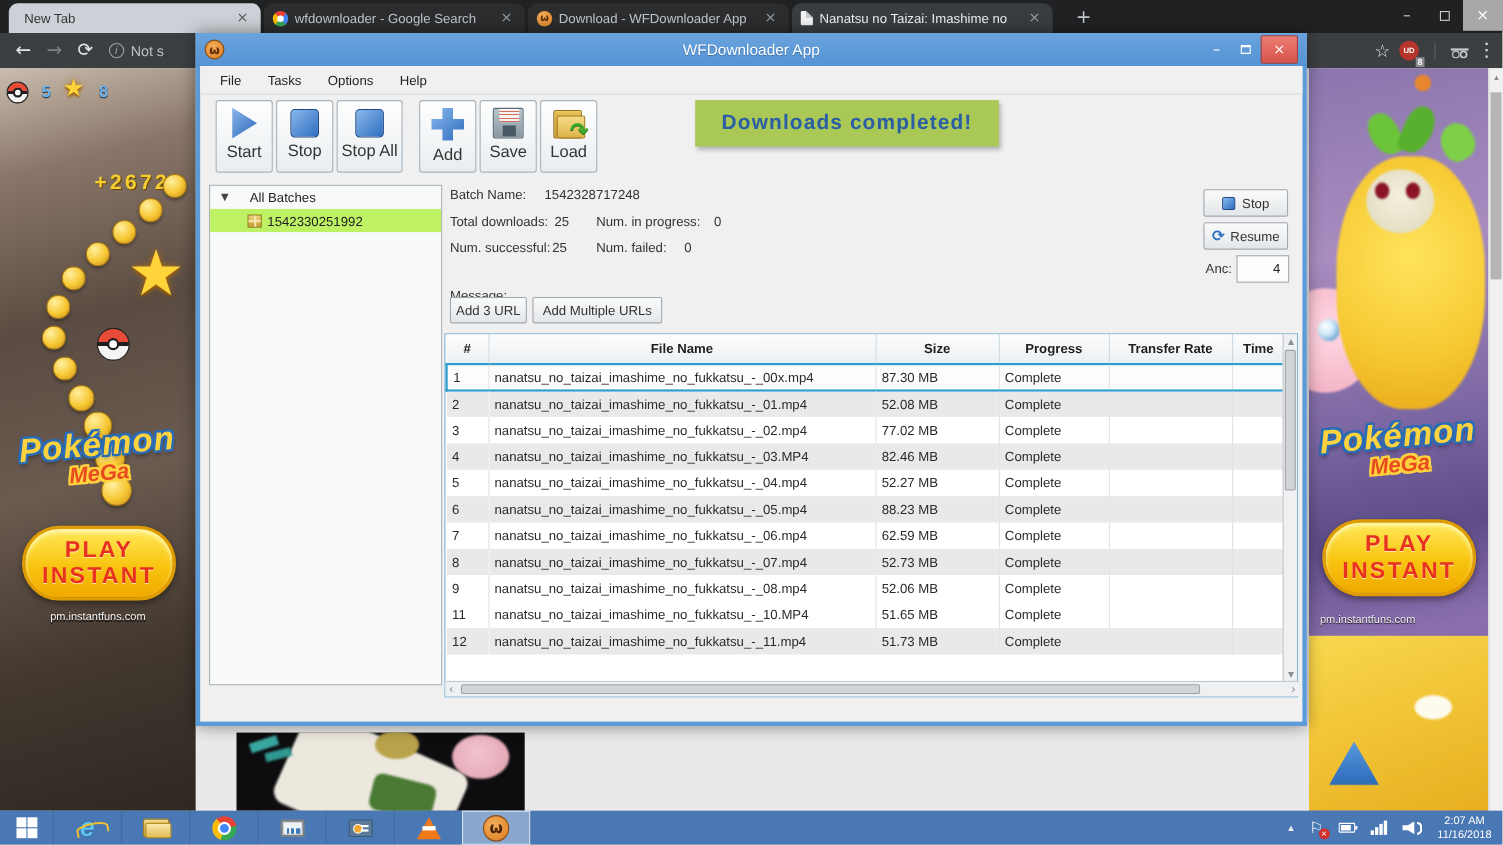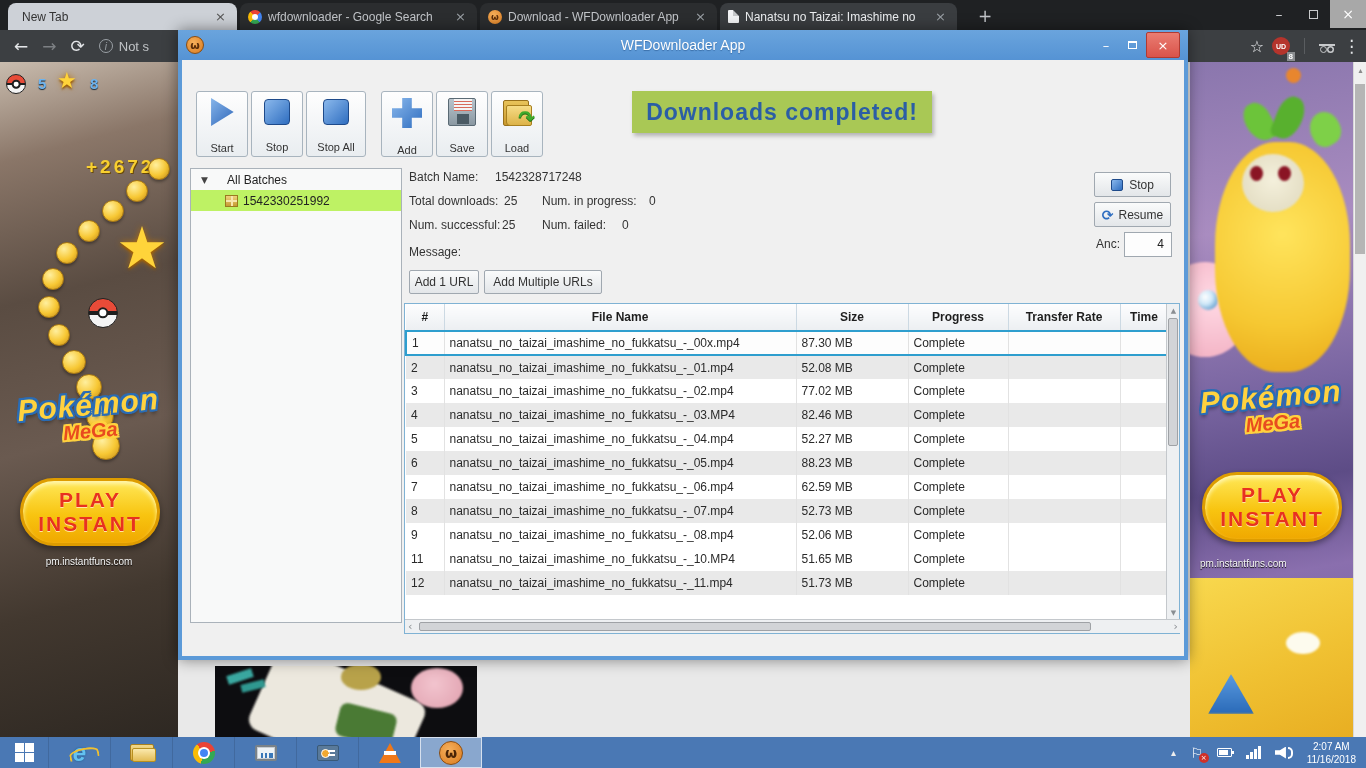--- a/index.html
+++ b/index.html
@@ -100,37 +100,37 @@
   .wfd-ctl { position:absolute; top:2px; height:26px; display:flex; align-items:center; justify-content:center; color:#fff; font-size:13px; }
   #wfd-close { background:linear-gradient(#ea7d72,#d9534a); border:1px solid #b03a32; border-radius:2px; }
   .max-box { width:9px; height:8px; border:1px solid #fff; border-top-width:2px; }
 
   #wfd-menubar { position:absolute; left:0; top:30px; width:1002px; height:26px; background:#f0f0f0; border-bottom:1px solid #dcdcdc;
                  display:flex; align-items:center; gap:24px; padding-left:18px; font-size:12px; color:#222; }
   #wfd-toolbar { position:absolute; left:0; top:56px; width:1002px; height:78px; display:flex; align-items:flex-start; padding:5px 0 0 14px; }
   .tool-btn { width:52px; height:66px; border:1px solid #a8b4be; border-radius:3px; margin-right:3px;
               background:linear-gradient(#fefefe,#e9edf0); display:flex; flex-direction:column; align-items:center; justify-content:flex-start; padding-top:6px; }
   .tool-btn.wide { width:60px; }
-  .tool-btn .tlabel { font-size:11px; color:#333; margin-top:16px; }
+  .tool-btn .tlabel { font-size:15px; color:#333; margin-top:4px; }
   .tool-gap { width:12px; }
   .ic-play { width:26px; height:28px; background:linear-gradient(135deg,#8ab8ec,#2d66b8); clip-path:polygon(8% 0,95% 50%,8% 100%); }
   .ic-stopsq { width:26px; height:26px; border-radius:4px; border:1px solid #1e4a8a; background:linear-gradient(135deg,#8ab8ec,#2f6ec0); margin-top:1px; }
   .ic-plus { width:30px; height:30px; background:linear-gradient(135deg,#8ab8ec,#2f6ec0);
              clip-path:polygon(34% 0,66% 0,66% 34%,100% 34%,100% 66%,66% 66%,66% 100%,34% 100%,34% 66%,0 66%,0 34%,34% 34%); }
   .ic-floppy { width:28px; height:28px; background:linear-gradient(#b8c4cc,#8a98a2); border:1px solid #5a6a74; border-radius:2px; position:relative; }
   .ic-floppy:before { content:""; position:absolute; left:5px; top:0; width:18px; height:12px; background:repeating-linear-gradient(#f4f4f4 0 2px,#d86a5a 2px 3px); }
   .ic-floppy:after { content:""; position:absolute; left:8px; bottom:1px; width:12px; height:10px; background:#4a5a64; }
   .ic-folder { width:30px; height:28px; position:relative; }
   .ic-folder:before { content:""; position:absolute; left:1px; top:2px; width:24px; height:24px; background:linear-gradient(#e8c35a,#c9992e); border:1px solid #97701c; border-radius:2px; }
   .ic-folder:after { content:""; position:absolute; left:4px; top:7px; width:24px; height:19px; background:linear-gradient(#f6dc86,#ddb348); border:1px solid #a8801f; border-radius:2px 2px 2px 4px; }
   .ic-folder .loadarrow { position:absolute; right:-3px; bottom:-4px; color:#3faa2c; font-size:20px; font-weight:bold; z-index:2; text-shadow:0 1px 0 #1c6a12; }
 
-  #status-msg { position:absolute; left:450px; top:61px; width:300px; height:42px; background:#a9c855;
+  #status-msg { position:absolute; left:450px; top:61px; width:276px; height:42px; background:#a9c855;
                 box-shadow:2px 3px 4px rgba(0,0,0,.25); display:flex; align-items:center; justify-content:center;
-                color:#2b5ea5; font-size:23px; font-weight:bold; letter-spacing:1px; }
+                color:#2b5ea5; font-size:19px; font-weight:bold; letter-spacing:1px; }
 
   
   #wfd-sidebar { position:absolute; left:8px; top:138px; width:212px; height:455px; background:#f8f9f9; border:1px solid #aab2ba; font-size:12px; color:#222; }
   .sb-row { position:relative; height:21px; display:flex; align-items:center; }
   .sb-row .tri { position:absolute; left:10px; font-size:9px; color:#444; }
   .sb-root-label { margin-left:36px; }
   .sb-sel { background:#bef264; }
   .pkg-ico { position:absolute; left:34px; width:13px; height:12px; background:linear-gradient(#eed27a,#c79b35); border:1px solid #9a7a20; }
   .pkg-ico:before { content:""; position:absolute; left:50%; top:0; bottom:0; width:2px; background:#f7e6ae; transform:translateX(-50%); }
   .pkg-ico:after { content:""; position:absolute; top:50%; left:0; right:0; height:2px; background:#f7e6ae; transform:translateY(-50%); }
@@ -329,20 +329,26 @@
   <div id="wfd-titlebar">
     <span class="wfd-appicon glyph">ω</span>
     <span id="wfd-title">WFDownloader App</span>
     <span class="wfd-ctl glyph" style="left:916px;width:24px;">–</span>
     <span class="wfd-ctl" style="left:942px;width:24px;">
         <span class="max-box"></span>
       </span>
     <span class="wfd-ctl glyph" id="wfd-close" style="left:968px;width:34px;">×</span>
   </div>
 
+  <div id="wfd-menubar">
+    <span>File</span>
+    <span>Tasks</span>
+    <span>Options</span>
+    <span>Help</span>
+  </div>
 
   <div id="wfd-toolbar">
     <div class="tool-btn">
       <span class="ic-play"></span>
       <span class="tlabel">Start</span>
     </div>
     <div class="tool-btn">
       <span class="ic-stopsq"></span>
       <span class="tlabel">Stop</span>
     </div>
@@ -390,26 +396,26 @@
       <span style="left:95px;">25</span>
       <span style="left:133px;">Num. in progress:</span>
       <span style="left:240px;">0</span>
     </div>
     <div class="info-line">
       <span style="left:0;">Num. successful:</span>
       <span style="left:93px;">25</span>
       <span style="left:133px;">Num. failed:</span>
       <span style="left:213px;">0</span>
     </div>
-    <div class="info-line" style="margin-top:3px;text-align:center;">
+    <div class="info-line" style="margin-top:20px;text-align:center;">
       <span style="left:0;">Message:</span>
     </div>
   </div>
 
-  <div class="wbtn" id="btn-add1">Add 1 URL</div>
+  <div class="wbtn" id="btn-add1">Add 3 URL</div>
   <div class="wbtn" id="btn-addm">Add Multiple URLs</div>
 
   <div class="wbtn" id="btn-stop2">
     <span class="mini-stop"></span>
     <span>Stop</span>
   </div>
   <div class="wbtn" id="btn-resume">
     <span class="mini-refresh glyph">⟳</span>
     <span>Resume</span>
   </div>

